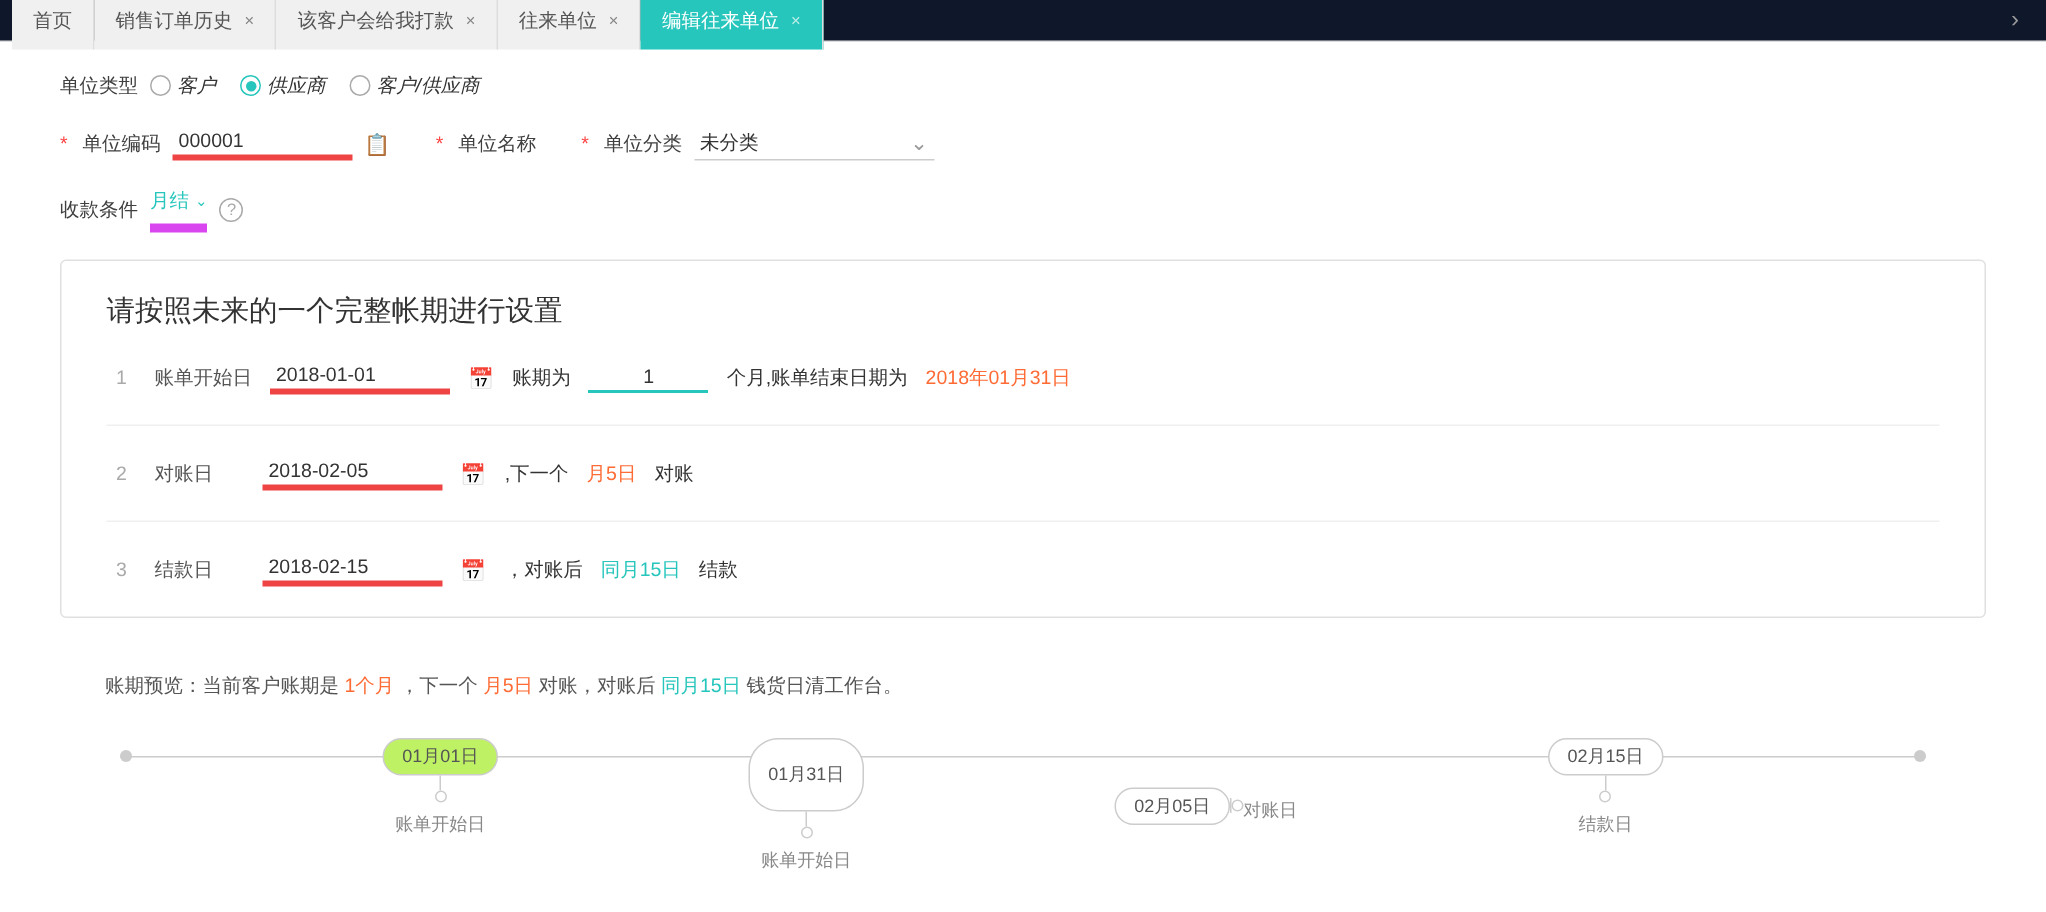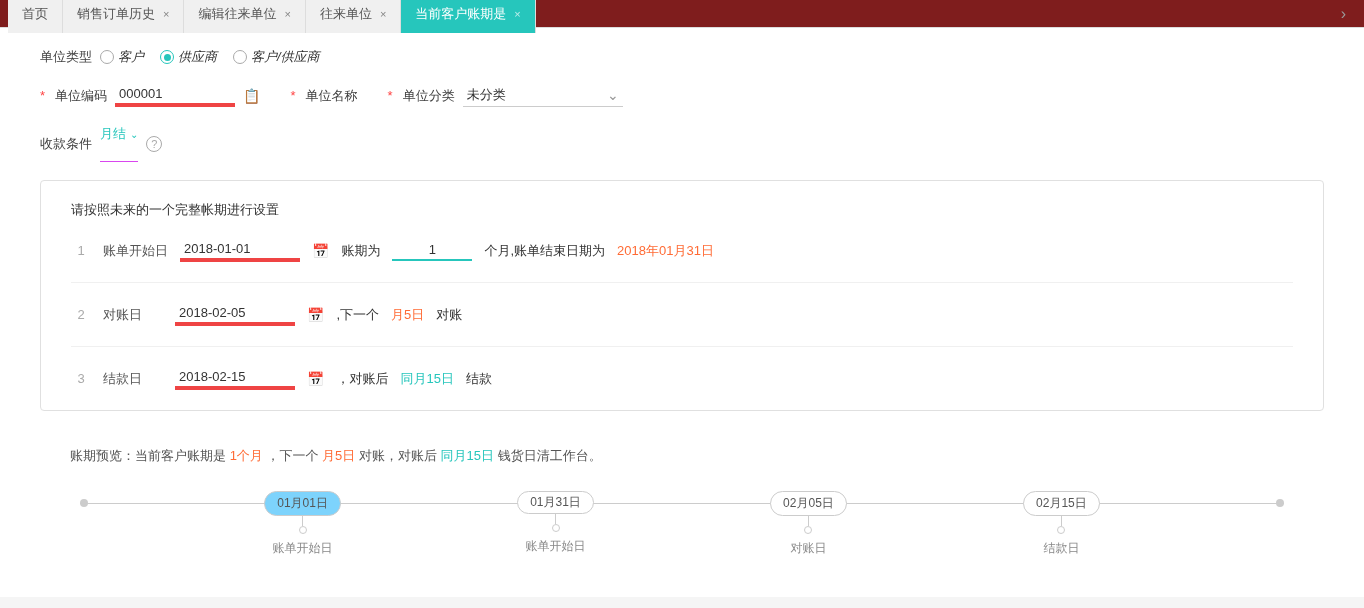--- a/index.html
+++ b/index.html
@@ -2,21 +2,21 @@
 <html><head>
   <meta charset="utf-8">
   <style>
     * { box-sizing: border-box; margin: 0; padding: 0; }
     body { font-family: 'Microsoft YaHei', Arial, sans-serif; font-size: 13px; background: #f5f5f5; color: #333; }
 
     
     .tabs-bar {
       display: flex;
       align-items: center;
-      background: #7f1d1d;
+      background: #0f172a;
       border-bottom: 1px solid #ddd;
       height: 28px;
       padding: 0 8px;
     }
     .tab {
       display: flex;
       align-items: center;
       padding: 0 14px;
       height: 38px;
       cursor: pointer;
@@ -124,22 +124,22 @@
       color: #26c6bc;
       font-size: 14px;
       cursor: pointer;
     }
 
     
     .dropdown-group {
       display: flex;
       align-items: center;
       gap: 4px;
-      border-bottom: 1px solid #d946ef;
-      padding-bottom: 18px;
+      border-bottom: 6px solid #d946ef;
+      padding-bottom: 6px;
     }
     .dropdown-value {
       color: #26c6bc;
       font-size: 13px;
     }
     .dropdown-arrow {
       color: #26c6bc;
       font-size: 10px;
     }
     .dropdown-plain {
@@ -170,21 +170,21 @@
 
     
     .settings-box {
       border: 1px solid #e0e0e0;
       border-radius: 4px;
       padding: 20px 30px;
       margin-bottom: 20px;
     }
     .settings-title {
       color: #333;
-      font-size: 13px;
+      font-size: 19px;
       margin-bottom: 20px;
     }
     .settings-row {
       display: flex;
       align-items: center;
       gap: 12px;
       margin-bottom: 20px;
       padding-bottom: 20px;
       border-bottom: 1px solid #f0f0f0;
     }
@@ -235,29 +235,29 @@
 
 <div class="tabs-bar">
   <div class="tab">
     <span>首页</span>
   </div>
   <div class="tab">
     <span>销售订单历史</span>
     <span class="close-btn">×</span>
   </div>
   <div class="tab">
-    <span>编辑往来单位</span>
+    <span>该客户会给我打款</span>
     <span class="close-btn">×</span>
   </div>
   <div class="tab">
     <span>往来单位</span>
     <span class="close-btn">×</span>
   </div>
   <div class="tab active">
-    <span>当前客户账期是</span>
+    <span>编辑往来单位</span>
     <span class="close-btn">×</span>
   </div>
   <div class="tab-expand">›</div>
 </div>
 
 <div class="page-content">
 
   <div class="form-row">
     <div class="form-group">
       <span class="form-label">单位类型</span>
@@ -360,34 +360,34 @@
 
       <div style="position: absolute; top: 12px; left: 0; right: 0; height: 1px; background: #ccc;"></div>
 
       <div style="display: flex; justify-content: space-between; width: 100%; position: relative; z-index: 1;">
 
         <div style="display: flex; flex-direction: column; align-items: flex-start;">
           <div style="width: 8px; height: 8px; border-radius: 50%; background: #ccc; margin-top: 8px;"></div>
         </div>
 
         <div style="display: flex; flex-direction: column; align-items: center;">
-          <div style="border:1px solid #ccc; border-radius: 20px; padding: 3px 12px; font-size:12px; color:#555; background:#7dd3fc; white-space:nowrap;">01月01日</div>
+          <div style="border:1px solid #ccc; border-radius: 20px; padding: 3px 12px; font-size:12px; color:#555; background:#bef264; white-space:nowrap;">01月01日</div>
           <div style="width:1px; height:10px; background:#ccc;"></div>
           <div style="width:8px; height:8px; border-radius:50%; border:1.5px solid #ccc; background:#fff;"></div>
           <div style="font-size:12px; color:#888; margin-top:6px; white-space:nowrap;">账单开始日</div>
         </div>
 
         <div style="display: flex; flex-direction: column; align-items: center;">
-          <div style="border:1px solid #ccc; border-radius: 20px; padding: 2px 12px; font-size:12px; color:#555; background:#fff; white-space:nowrap;">01月31日</div>
+          <div style="border:1px solid #ccc; border-radius: 20px; padding: 15px 12px; font-size:12px; color:#555; background:#fff; white-space:nowrap;">01月31日</div>
           <div style="width:1px; height:10px; background:#ccc;"></div>
           <div style="width:8px; height:8px; border-radius:50%; border:1.5px solid #ccc; background:#fff;"></div>
           <div style="font-size:12px; color:#888; margin-top:6px; white-space:nowrap;">账单开始日</div>
         </div>
 
-        <div style="display: flex; flex-direction: column; align-items: center;">
+        <div style="display: flex; flex-direction: row; align-items: center;">
           <div style="border:1px solid #ccc; border-radius: 20px; padding: 3px 12px; font-size:12px; color:#555; background:#fff; white-space:nowrap;">02月05日</div>
           <div style="width:1px; height:10px; background:#ccc;"></div>
           <div style="width:8px; height:8px; border-radius:50%; border:1.5px solid #ccc; background:#fff;"></div>
           <div style="font-size:12px; color:#888; margin-top:6px; white-space:nowrap;">对账日</div>
         </div>
 
         <div style="display: flex; flex-direction: column; align-items: center;">
           <div style="border:1px solid #ccc; border-radius: 20px; padding: 3px 12px; font-size:12px; color:#555; background:#fff; white-space:nowrap;">02月15日</div>
           <div style="width:1px; height:10px; background:#ccc;"></div>
           <div style="width:8px; height:8px; border-radius:50%; border:1.5px solid #ccc; background:#fff;"></div>

